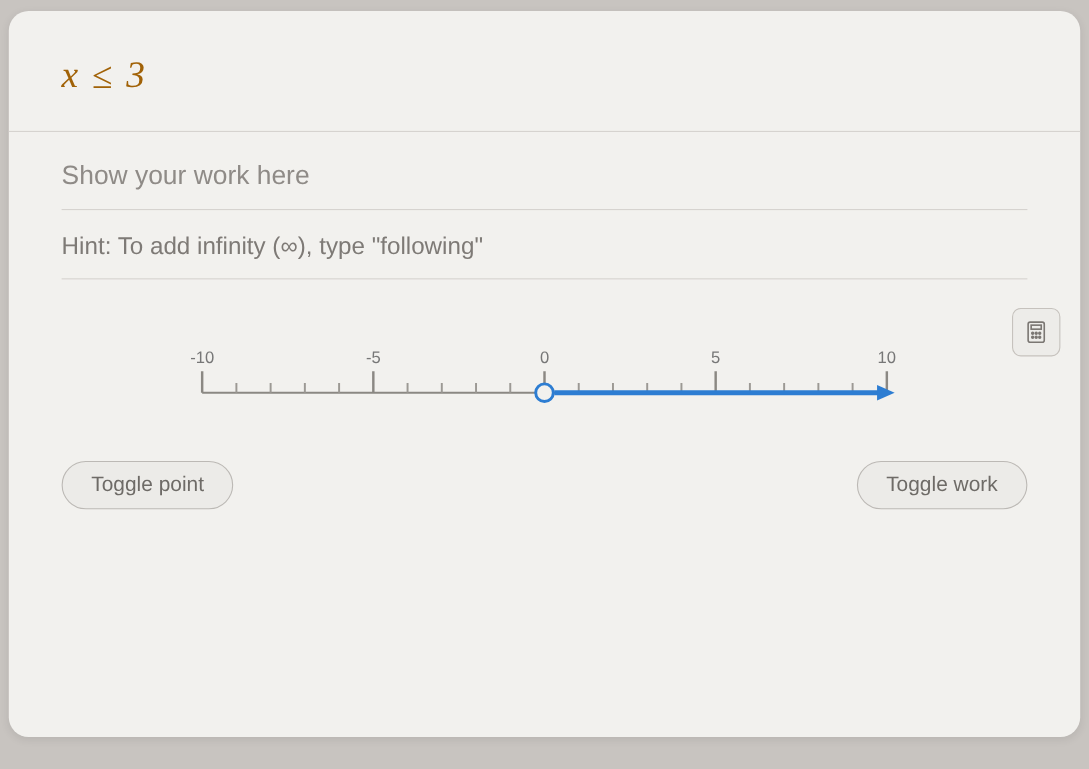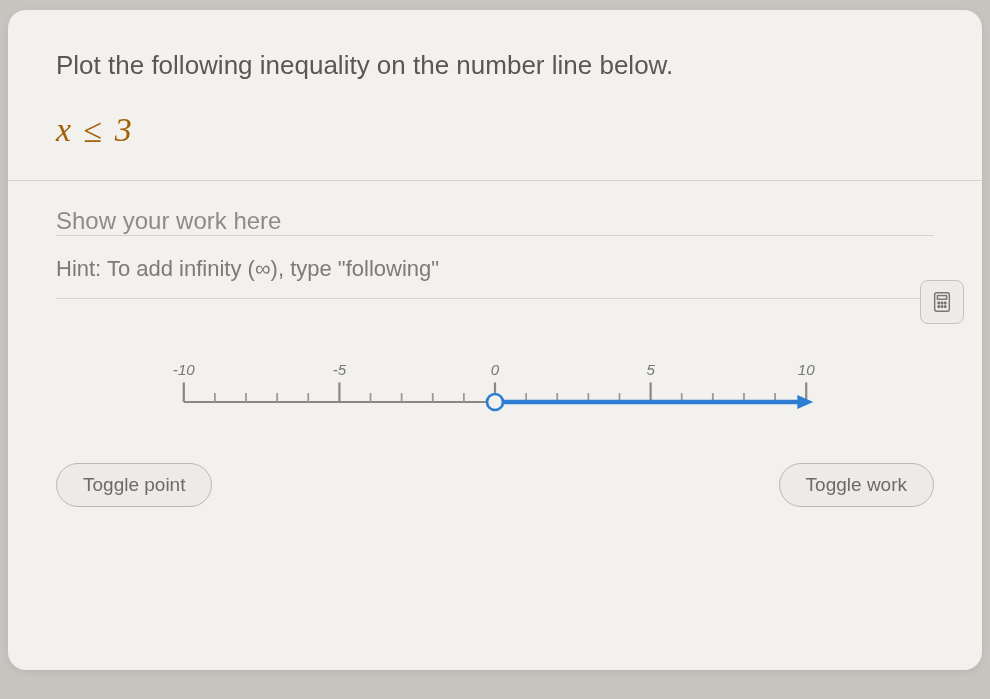--- a/index.html
+++ b/index.html
@@ -45,32 +45,32 @@
       font-style: normal;
       vertical-align: -1px;
     }
     .work-area {
       padding: 26px 48px 0 48px;
     }
     .work-label {
       font-size: 24px;
       color: #8f8b87;
       font-weight: 400;
+      padding-bottom: 16px;
       border-bottom: 1px solid #d6d3cf;
     }
     .hint-text {
       padding: 20px 0 16px 0;
       font-size: 22px;
       color: #7e7a76;
       border-bottom: 1px solid #d6d3cf;
     }
     .numberline-wrap {
       padding: 60px 110px 0 110px;
       text-align: center;
-      font-style: italic;
     }
     .numberline {
       width: 100%;
       height: 70px;
     }
     .buttons {
       display: flex;
       justify-content: space-between;
       gap: 28px;
       margin-top: 30px;
@@ -100,21 +100,20 @@
       cursor: pointer;
     }
     .side-icon-btn svg { width: 22px; height: 22px; }
   </style>
 </head>
 <body>
 
 <div class="card">
 
   <div class="question-block">
-    <div class="question-text">Plot the following inequality on the number line below.</div>
     <div class="inequality">
       <span>x</span>
       <span class="op">≤</span>
       <span>3</span>
     </div>
   </div>
 
   <div class="work-area">
     <div class="work-label">Show your work here</div>
     <div class="hint-text">Hint: To add infinity (∞), type "following"</div>

